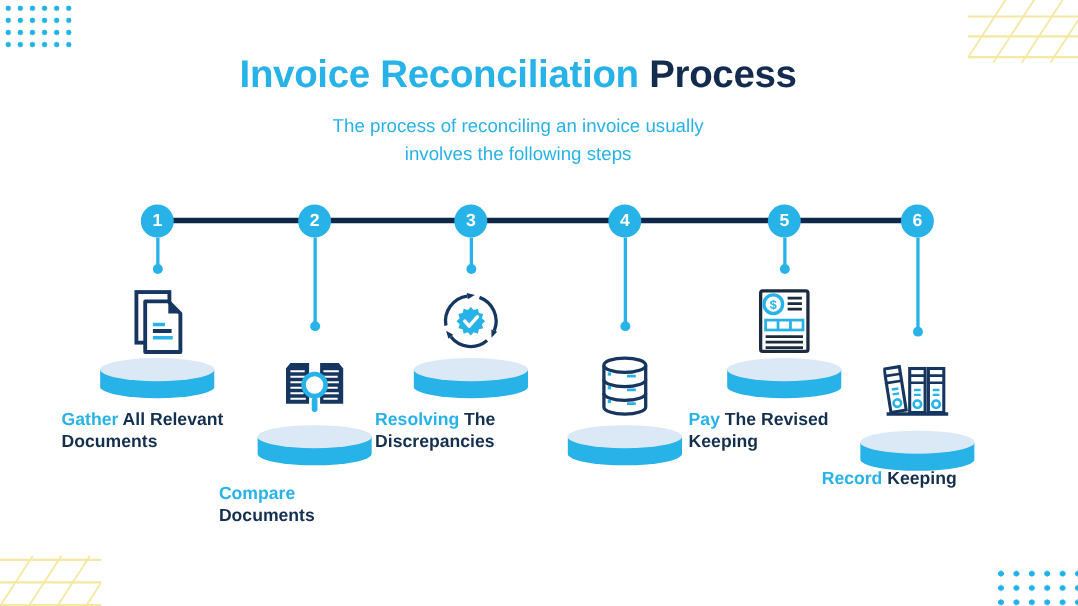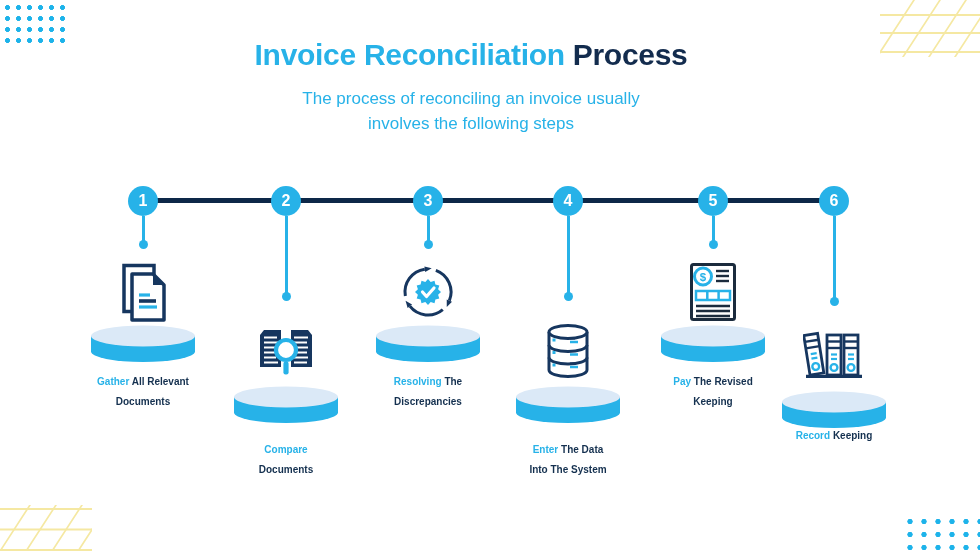--- a/index.html
+++ b/index.html
@@ -11,39 +11,39 @@
     background-image:radial-gradient(circle,#1db3ea 2.2px,rgba(255,255,255,0) 2.7px);
     background-size:11px 11px;}
   .dots-br{position:absolute;left:903px;top:515px;width:79px;height:36px;
     background-image:radial-gradient(circle,#1db3ea 2.4px,rgba(255,255,255,0) 2.9px);
     background-size:14px 13px;}
   .lat-tr{position:absolute;right:0;top:0;}
   .lat-bl{position:absolute;left:0;top:505px;}
 
   
   .header{position:absolute;left:0;top:38px;width:942px;text-align:center;}
-  .title{font-size:30px;font-weight:700;letter-spacing:-0.3px;margin:0;}
+  .title{font-size:35px;font-weight:700;letter-spacing:-0.3px;margin:10px;}
   .title .t-hl{color:#27b2e8;}
   .title .t-rest{color:#132c4e;}
   .subtitle{margin:14px 0 16px 0;font-size:17px;line-height:25px;color:#27b2e8;
             white-space:pre-line;font-weight:400;}
 
   
   .tl-line{position:absolute;left:143px;top:198px;width:692px;height:5px;
            background:#0d2848;border-radius:3px;}
   .step{position:absolute;top:186px;width:150px;height:330px;}
   .num-circle{position:absolute;left:60px;top:0;width:30px;height:30px;border-radius:50%;
       background:#27b2e8;color:#fff;font-size:16px;font-weight:700;
       display:flex;align-items:center;justify-content:center;}
   .stem{position:absolute;left:73.5px;top:30px;width:3px;background:#27b2e8;}
   .dot{position:absolute;left:70.5px;width:9px;height:9px;border-radius:50%;background:#27b2e8;}
   .icon-box{position:absolute;left:0;width:150px;height:60px;
       display:flex;align-items:center;justify-content:center;}
   .pedestal{position:absolute;left:23px;}
-  .label{position:absolute;left:-12px;width:174px;text-align:center;font-size:10px;
+  .label{position:absolute;left:-12px;width:174px;font-size:16px;
       font-weight:700;line-height:20px;color:#14304f;white-space:pre-line;}
   .label .hl{color:#27b2e8;}
 
   .step.high .stem{height:25px;}
   .step.high .dot{top:54px;}
   .step.high .icon-box{top:76px;}
   .step.high .pedestal{top:139px;}
   .step.high .label{top:186px;}
 
   .step.low .stem{height:77px;}
@@ -202,22 +202,20 @@
           <line x1="27" y1="19" x2="35" y2="19"></line>
             <line x1="27" y1="31.5" x2="35" y2="31.5"></line>
             <line x1="27" y1="44" x2="35" y2="44"></line>
         </g>
       </svg>
     </div>
     <svg class="pedestal" width="104" height="38" viewBox="0 0 104 38">
       <path d="M0,11 L0,26.5 A52,10.5 0 0 0 104,26.5 L104,11 Z" fill="#27b2e8"></path>
       <ellipse cx="52" cy="11" rx="52" ry="10.5" fill="#dbe9f7"></ellipse>
     </svg>
-    <div class="label"><span class="hl">Enter</span><span> The Data
-Into The System</span></div>
   </div>
 
   <div class="step high s5">
     <div class="num-circle">5</div>
     <div class="stem"></div>
     <div class="dot"></div>
     <div class="icon-box">
       <svg width="48" height="60" viewBox="0 0 48 60">
         <rect x="2.5" y="2.5" width="43" height="55" rx="2" fill="#fff" stroke="#1b2b3d" stroke-width="3"></rect>
         <g stroke="#1b2b3d" stroke-width="2.4">

